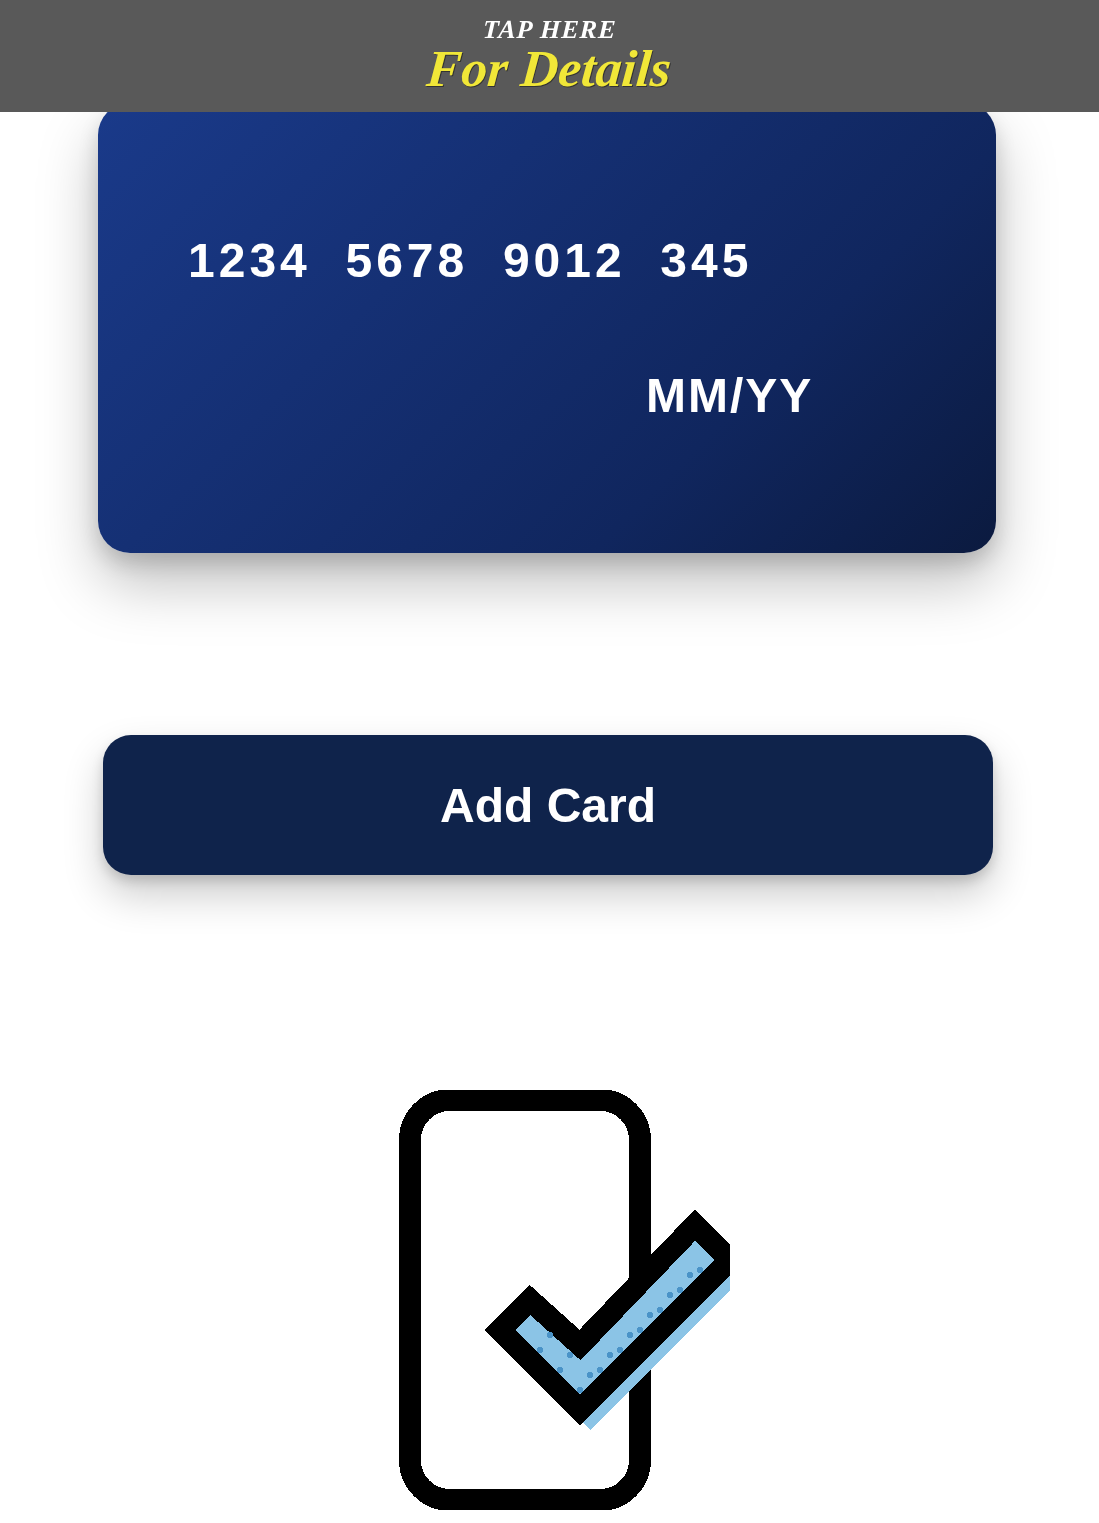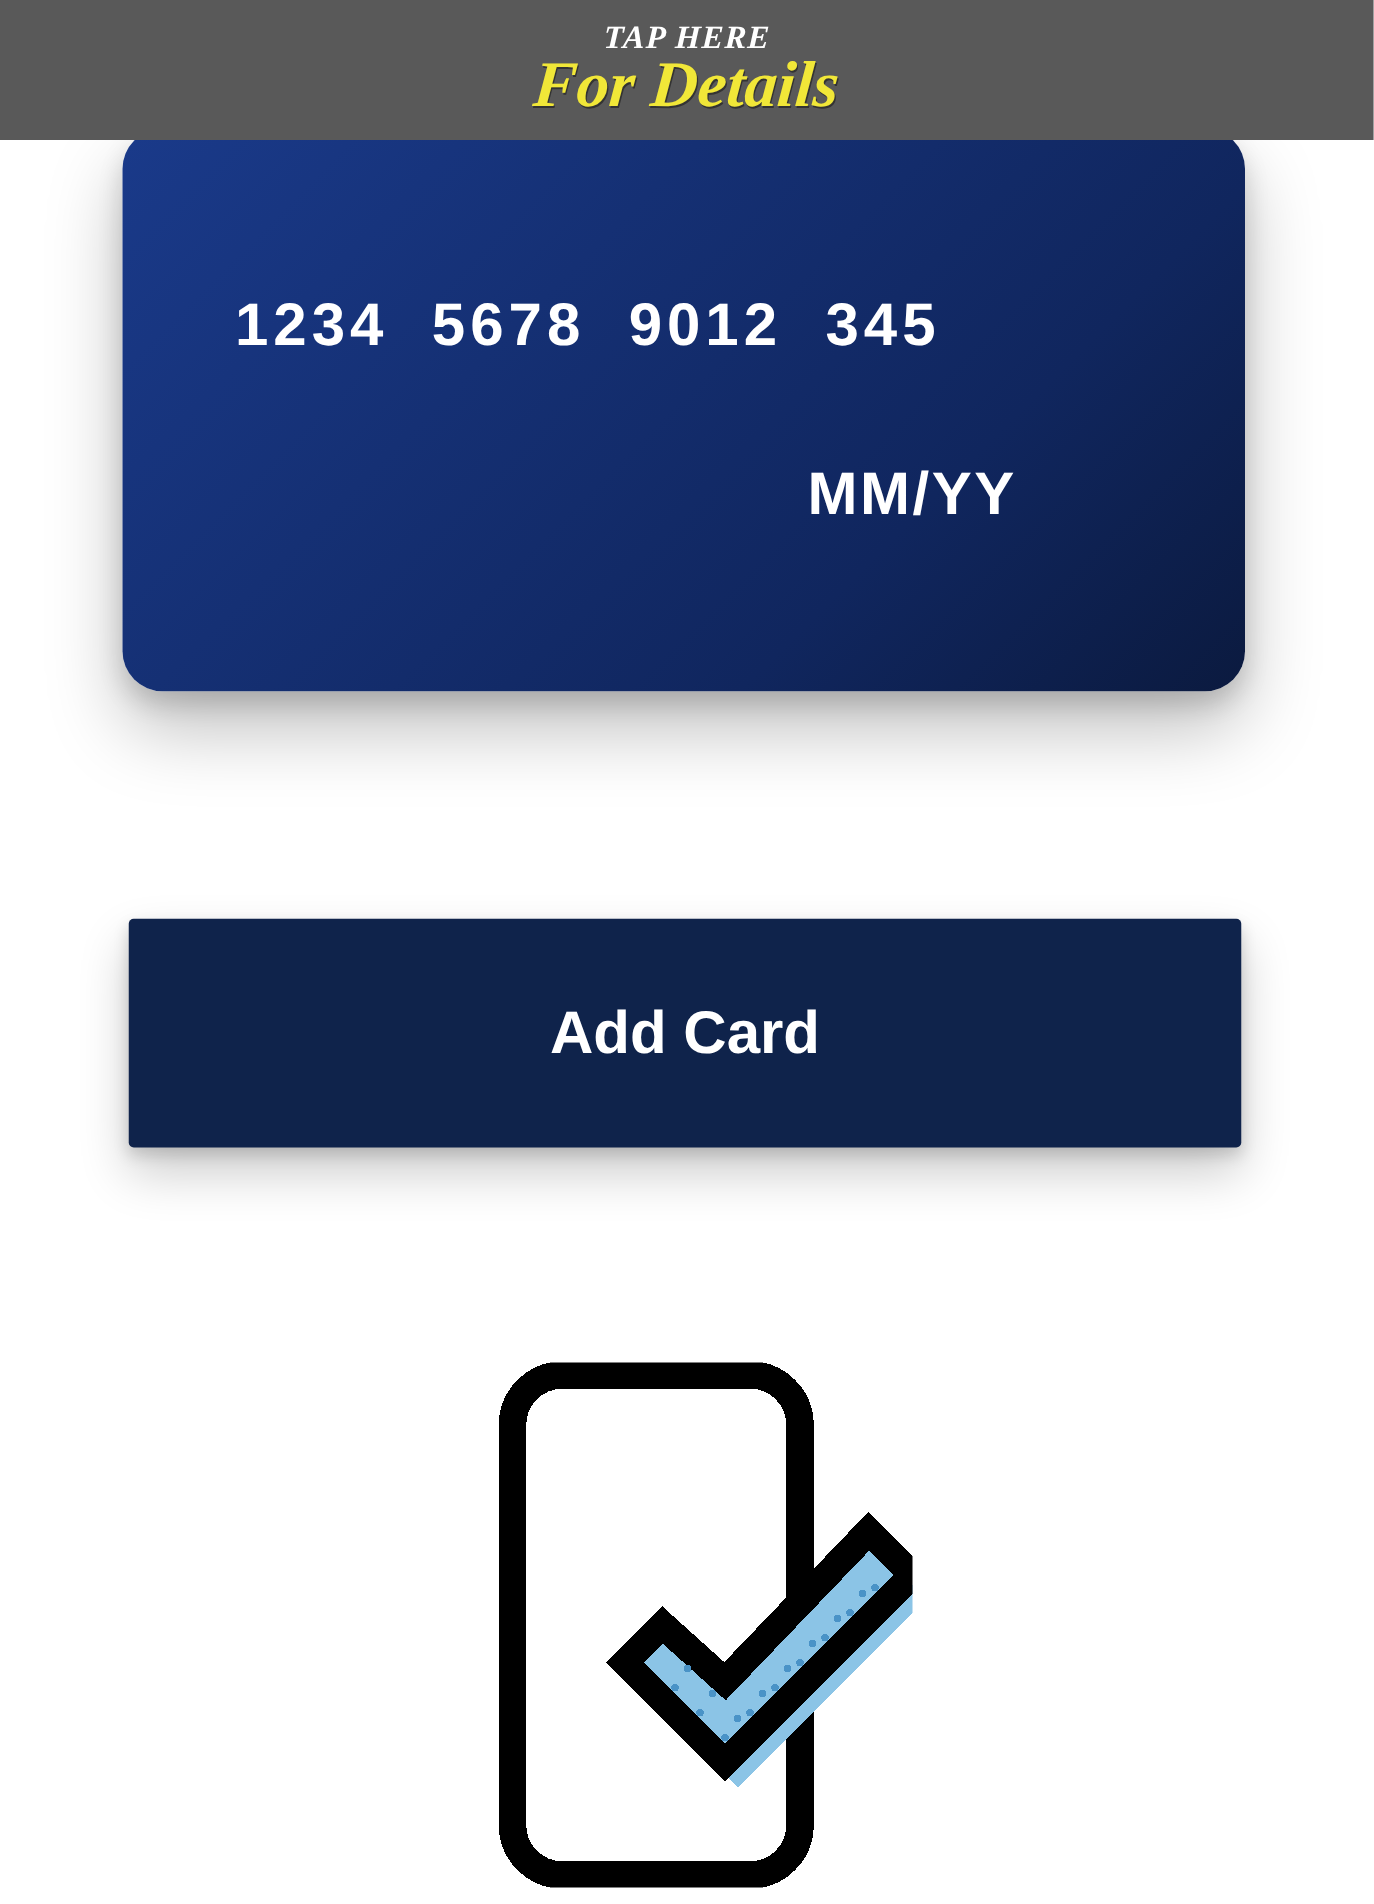--- a/index.html
+++ b/index.html
@@ -107,24 +107,24 @@
     }
     .card-field::placeholder {
       color: #ffffff;
       opacity: 1;
     }
     .add-card-button {
       position: absolute;
       top: 735px;
       left: 103px;
       width: 890px;
-      height: 183px;
+      height: 140px;
       background: #0f234b;
       border: none;
-      border-radius: 4px;
+      border-radius: 28px;
       color: #ffffff;
       font-size: 48px;
       font-weight: 700;
       cursor: pointer;
       box-shadow: 0 20px 40px rgba(0,0,0,0.2), 0 6px 12px rgba(0,0,0,0.15);
       font-family: inherit;
     }
     .phone-check-icon {
       position: absolute;
       top: 1090px;

